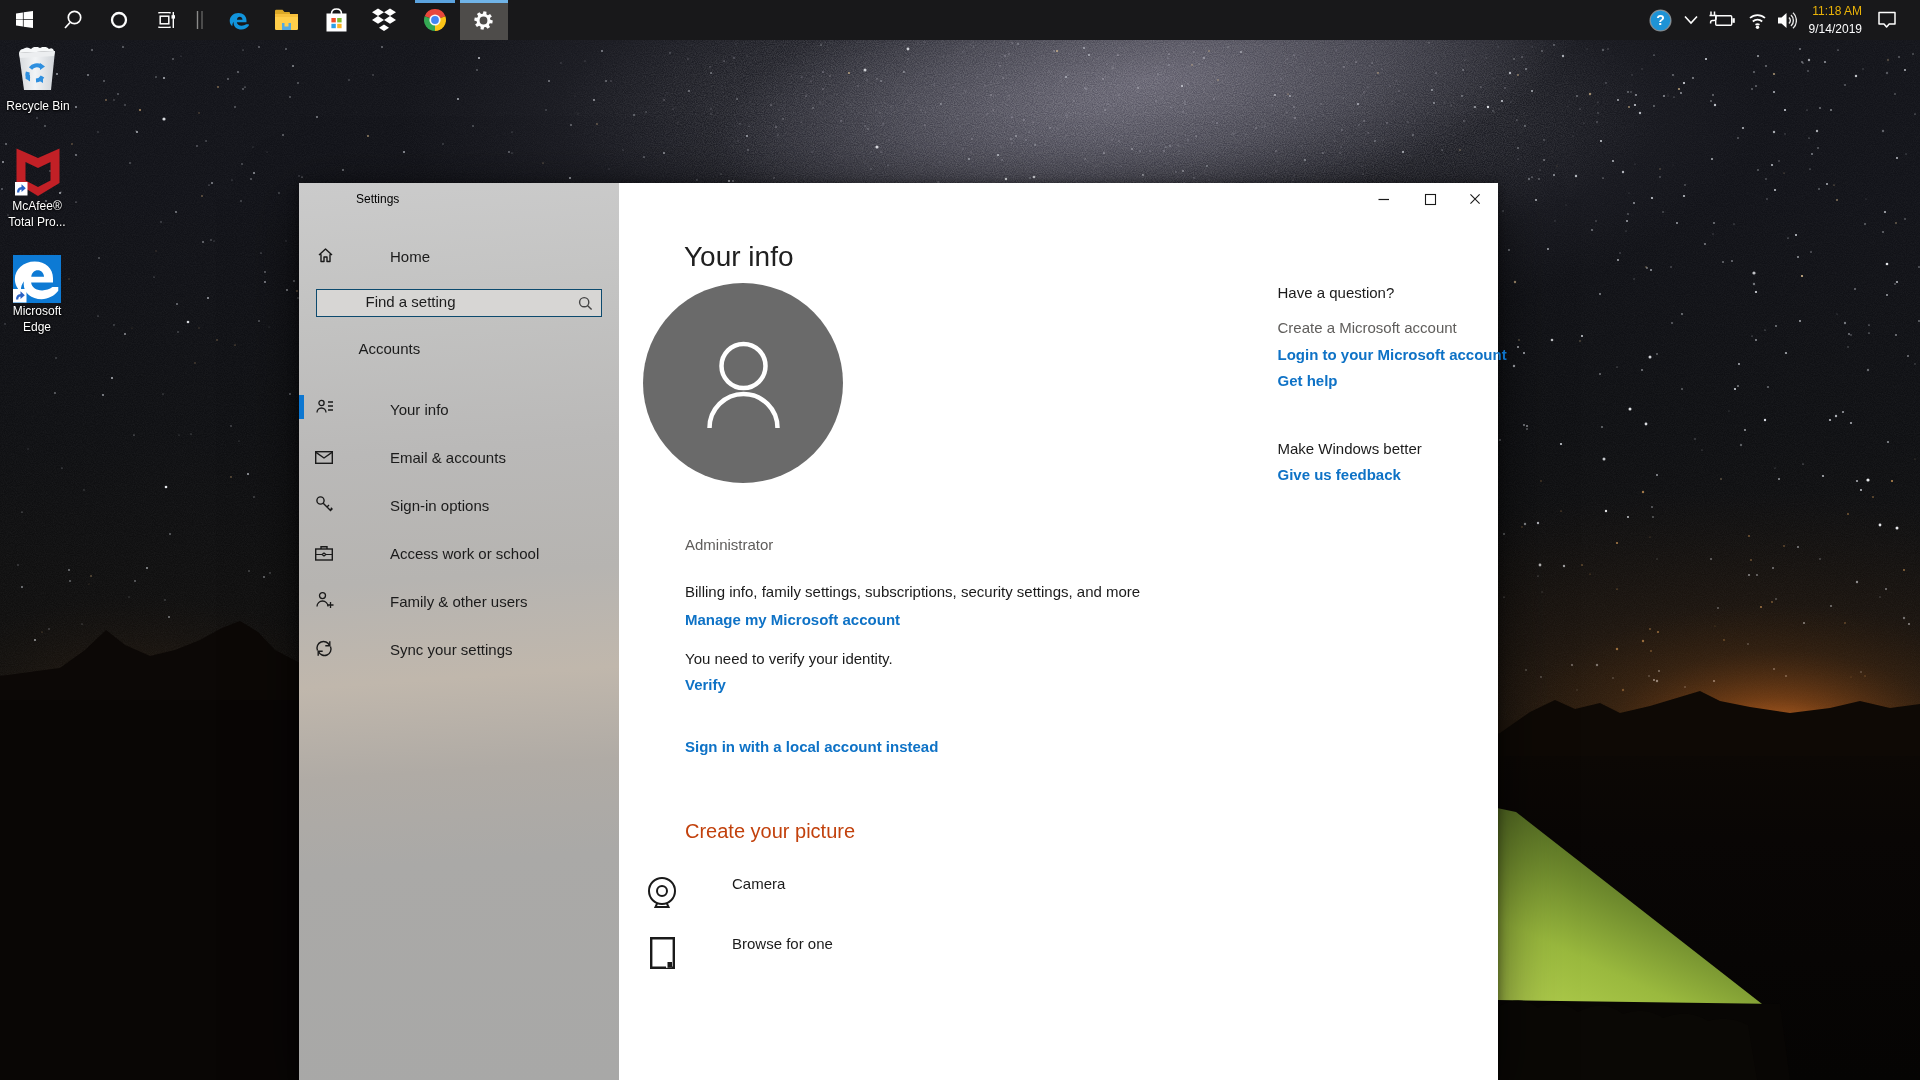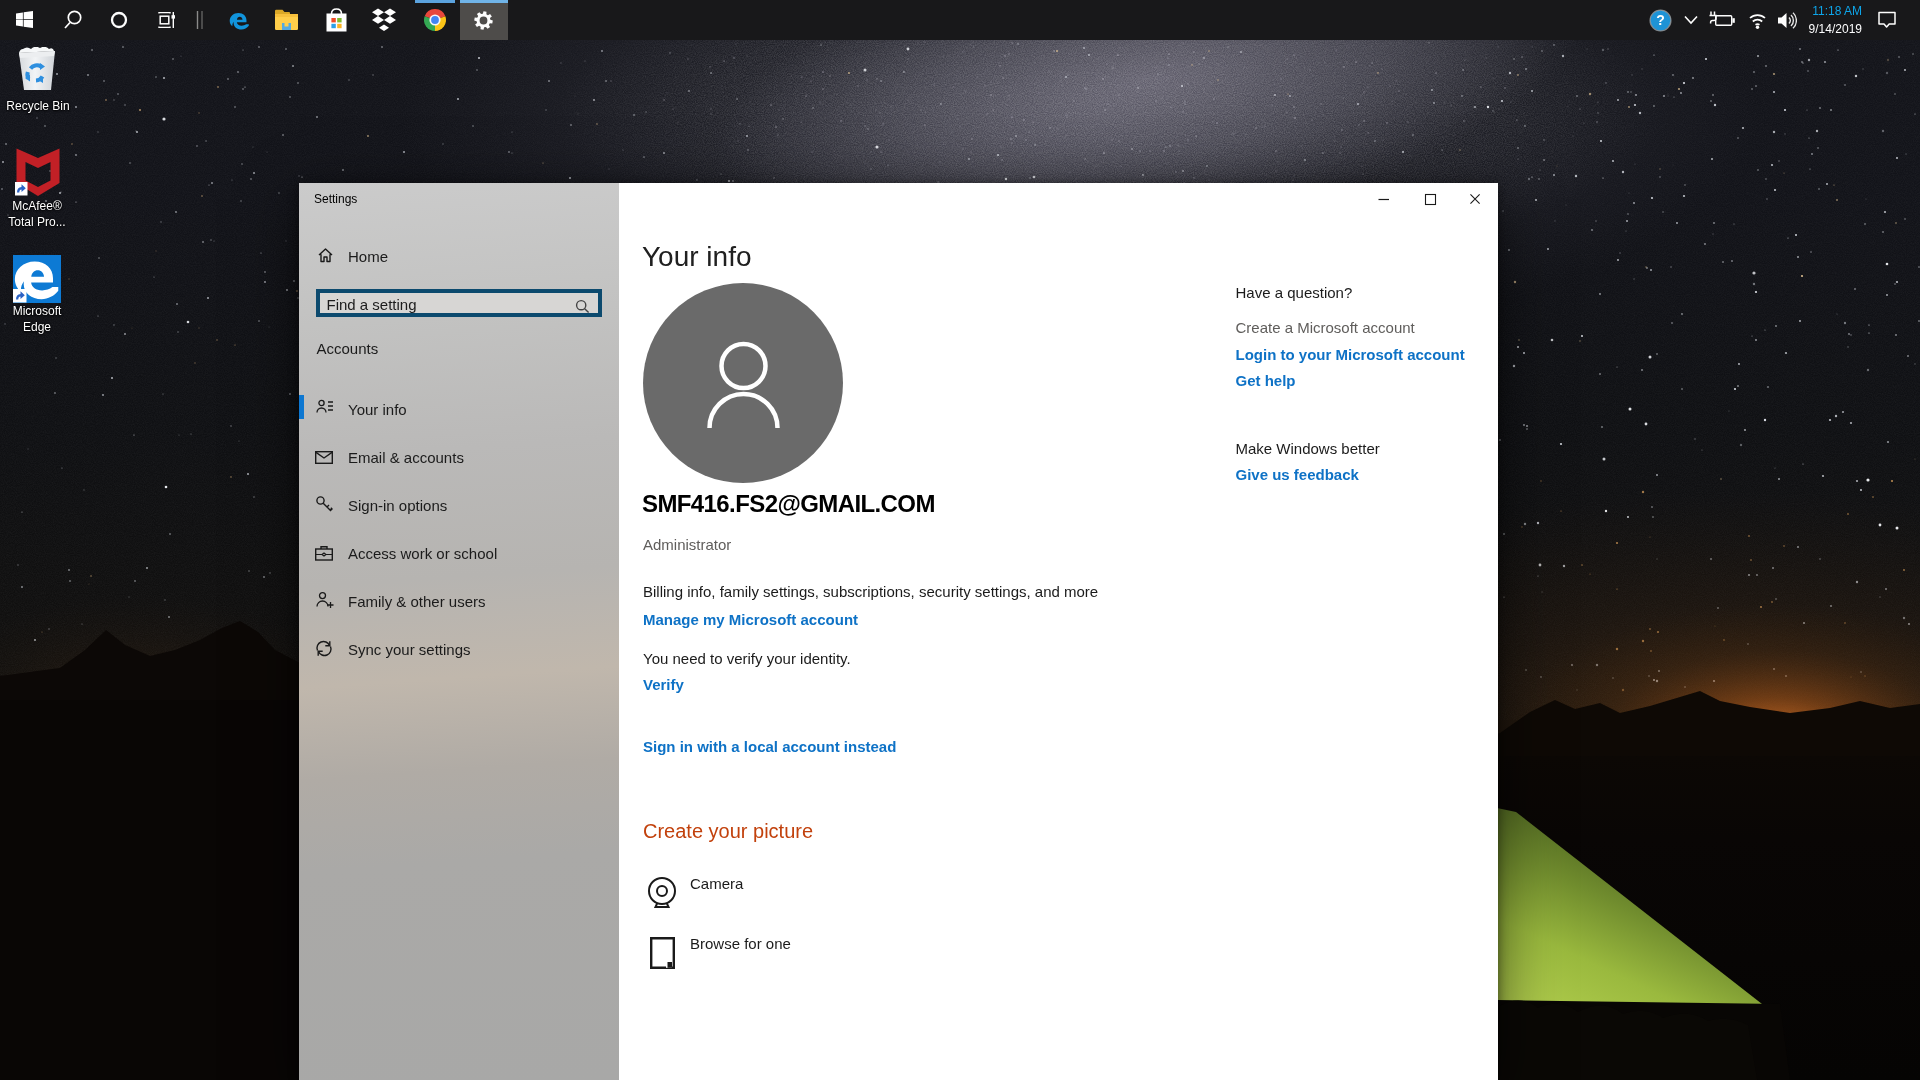--- a/index.html
+++ b/index.html
@@ -6,21 +6,21 @@
   font-family:"Liberation Sans", sans-serif; }
 .abs { position:absolute; }
 #wall { position:absolute; left:0; top:0; }
 .dlabel { position:absolute; -webkit-font-smoothing:antialiased; color:#fff; font-size:12px; line-height:15.5px; text-align:center;
   text-shadow:0 1px 2px rgba(0,0,0,.95), 0 0 2px rgba(0,0,0,.9); width:90px; }
 #win { position:absolute; left:299px; top:183px; width:1199px; height:897px;
   box-shadow:0 16px 56px rgba(0,0,0,.6), 0 2px 10px rgba(0,0,0,.45); }
 #sidebar { position:absolute; left:0; top:0; width:320px; height:897px;
   background:linear-gradient(176deg,#cbcbcb 0%,#c3c3c2 14%,#bab9b8 30%,#b6b4b1 44%,#c0b7ac 55%,#b0aba5 65%,#aaa9a7 75%,#a8a8a7 100%); }
 #main { position:absolute; left:320px; top:0; width:879px; height:897px; background:#fff; }
-.t { position:absolute; white-space:nowrap; color:#1b1b1b; font-size:15px; line-height:20px; }
+.t { position:absolute; white-space:nowrap; color:#1b1b1b; font-size:15px; line-height:20px;margin-left:42px; }
 .blue { color:#0e72c6;font-weight:bold; }
 .gray { color:#5f5d5b; }
 #tbar { position:absolute; left:0; top:0; width:1920px; height:40px; background:#18181a; }
 </style></head>
 <body>
 <svg id="wall" width="1920" height="1080" viewBox="0 0 1920 1080">
 <defs>
 <linearGradient id="sky" x1="0" y1="0" x2="0" y2="1">
 <stop offset="0" stop-color="#14151b"></stop>
         <stop offset="0.18" stop-color="#121319"></stop>
@@ -1116,21 +1116,21 @@
 <div id="win">
 <div id="sidebar"></div>
 <div id="main"></div>
 
 <div class="t" style="left:15px;top:8px;font-size:12px;line-height:16px;color:#000">Settings</div>
 <svg class="abs" style="left:19px;top:65px" width="15" height="15" viewBox="0 0 15 15">
 <path d="M1,7 L7.5,1 L14,7 M3,6.2 L3,13.5 L6,13.5 L6,9 L9,9 L9,13.5 L12,13.5 L12,6.2" stroke="#1a1a1a" stroke-width="1.4" fill="none" stroke-linejoin="round"></path>
     </svg>
 <div class="t" style="left:49px;top:63.5px">Home</div>
 
-<div class="abs" style="left:16.5px;top:106px;width:286px;height:28px;background:#d7d6d4;border:4px solid #0c4a6e">
+<div class="abs" style="left:16.5px;top:106px;width:286px;height:28px;background:#d7d6d4;border:1px solid #0c4a6e">
 <div class="t" style="left:7px;top:1.5px;color:#1c1c1c">Find a setting</div>
 <svg class="abs" style="right:8px;top:6px" width="15" height="15" viewBox="0 0 15 15">
 <circle cx="6.2" cy="6.2" r="4.6" stroke="#444" stroke-width="1.4" fill="none"></circle>
 <line x1="9.7" y1="9.7" x2="13.6" y2="13.6" stroke="#444" stroke-width="1.4"></line>
       </svg>
 </div>
 
 <div class="t" style="left:17.5px;top:156px;font-weight:normal">Accounts</div>
 
 <div class="abs" style="left:0px;top:212px;width:4.5px;height:24px;background:#0d77d1"></div>
@@ -1183,21 +1183,20 @@
 <svg class="abs" style="left:1171px;top:10.5px" width="11" height="11" viewBox="0 0 12 12">
 <path d="M0.5,0.5 L10.5,10.5 M10.5,0.5 L0.5,10.5" stroke="#1a1a1a" stroke-width="1.2"></path>
     </svg>
 
 <div class="t" style="left:343px;top:56px;font-size:28px;line-height:36px;color:#202020">Your info</div>
 <svg class="abs" style="left:344px;top:99.5px" width="200" height="200" viewBox="0 0 200 200">
 <circle cx="100" cy="100" r="100" fill="#6a6a6a"></circle>
 <circle cx="100.5" cy="83" r="22" stroke="#fff" stroke-width="4.5" fill="none"></circle>
 <path d="M66.5,145 A34,34 0 0 1 134.5,145" stroke="#fff" stroke-width="4.5" fill="none"></path>
 </svg>
-<div class="t" style="left:343px;top:305.7px;font-size:24px;line-height:30px;font-weight:bold;color:#000;letter-spacing:-0.6px">SMF416.FS2@GMAIL.COM</div>
 <div class="t gray" style="left:344px;top:352.3px">Administrator</div>
 <div class="t" style="left:344px;top:399.3px">Billing info, family settings, subscriptions, security settings, and more</div>
 <div class="t blue" style="left:344px;top:427.1px">Manage my Microsoft account</div>
 <div class="t" style="left:344px;top:465.8px">You need to verify your identity.</div>
 <div class="t blue" style="left:344px;top:491.8px">Verify</div>
 <div class="t blue" style="left:344px;top:554.3px">Sign in with a local account instead</div>
 <div class="t" style="left:344px;top:635px;font-size:20px;line-height:26px;color:#c2410c">Create your picture</div>
 <svg class="abs" style="left:348px;top:693px" width="30" height="34" viewBox="0 0 30 34">
 <circle cx="15" cy="15" r="13" stroke="#1a1a1a" stroke-width="2" fill="none"></circle>
 <circle cx="15" cy="15" r="5" stroke="#1a1a1a" stroke-width="2" fill="none"></circle>
@@ -1298,18 +1297,18 @@
 <svg class="abs" style="left:1748px;top:11px" width="19" height="18" viewBox="0 0 19 18">
 <path d="M2,7 A11,11 0 0 1 17,7" stroke="#fdfdfd" stroke-width="1.7" fill="none"></path>
 <path d="M4.8,10.5 A7,7 0 0 1 14.2,10.5" stroke="#fdfdfd" stroke-width="1.7" fill="none"></path>
 <path d="M7.5,13.8 A3.6,3.6 0 0 1 11.5,13.8" stroke="#fdfdfd" stroke-width="1.7" fill="none"></path>
 <circle cx="9.5" cy="16.2" r="1.7" fill="#fdfdfd"></circle>
 </svg>
 <svg class="abs" style="left:1777px;top:11px" width="20" height="19" viewBox="0 0 20 19">
 <path d="M1,6.5 L4.5,6.5 L9.5,2 L9.5,17 L4.5,12.5 L1,12.5 Z" fill="#fdfdfd"></path>
 <path d="M12,6.5 A4.5,4.5 0 0 1 12,12.5 M14,4 A7.5,7.5 0 0 1 14,15 M16,1.8 A10.5,10.5 0 0 1 16,17.2" stroke="#fdfdfd" stroke-width="1.4" fill="none" opacity="0.9"></path>
 </svg>
-<div class="abs" style="right:58px;top:3.3px;-webkit-font-smoothing:antialiased;color:#0ea5e9;font-size:12px;line-height:16px;text-align:right">11:18 AM</div>
+<div class="abs" style="right:58px;top:3.3px;-webkit-font-smoothing:antialiased;color:#eab308;font-size:12px;line-height:16px;text-align:right">11:18 AM</div>
 <div class="abs" style="right:58px;top:21.3px;-webkit-font-smoothing:antialiased;color:#fdfdfd;font-size:12px;line-height:16px;text-align:left">9/14/2019</div>
 <svg class="abs" style="left:1878px;top:10.5px" width="18" height="18" viewBox="0 0 18 18">
 <path d="M1,1.5 L17,1.5 L17,13 L11.2,13 L8.6,16 L6,13 L1,13 Z" stroke="#fdfdfd" stroke-width="1.5" fill="none" stroke-linejoin="round"></path>
 </svg>
 </div>
 
 </body></html>

